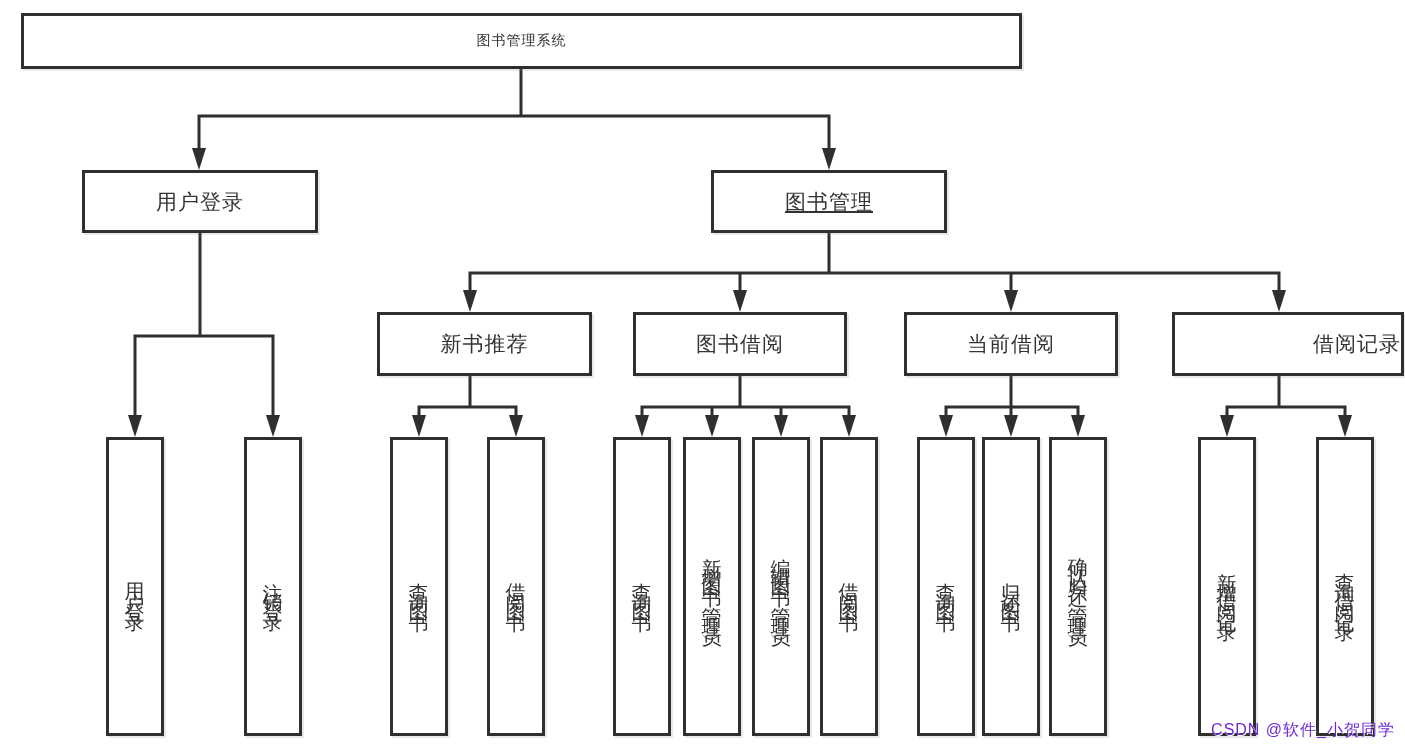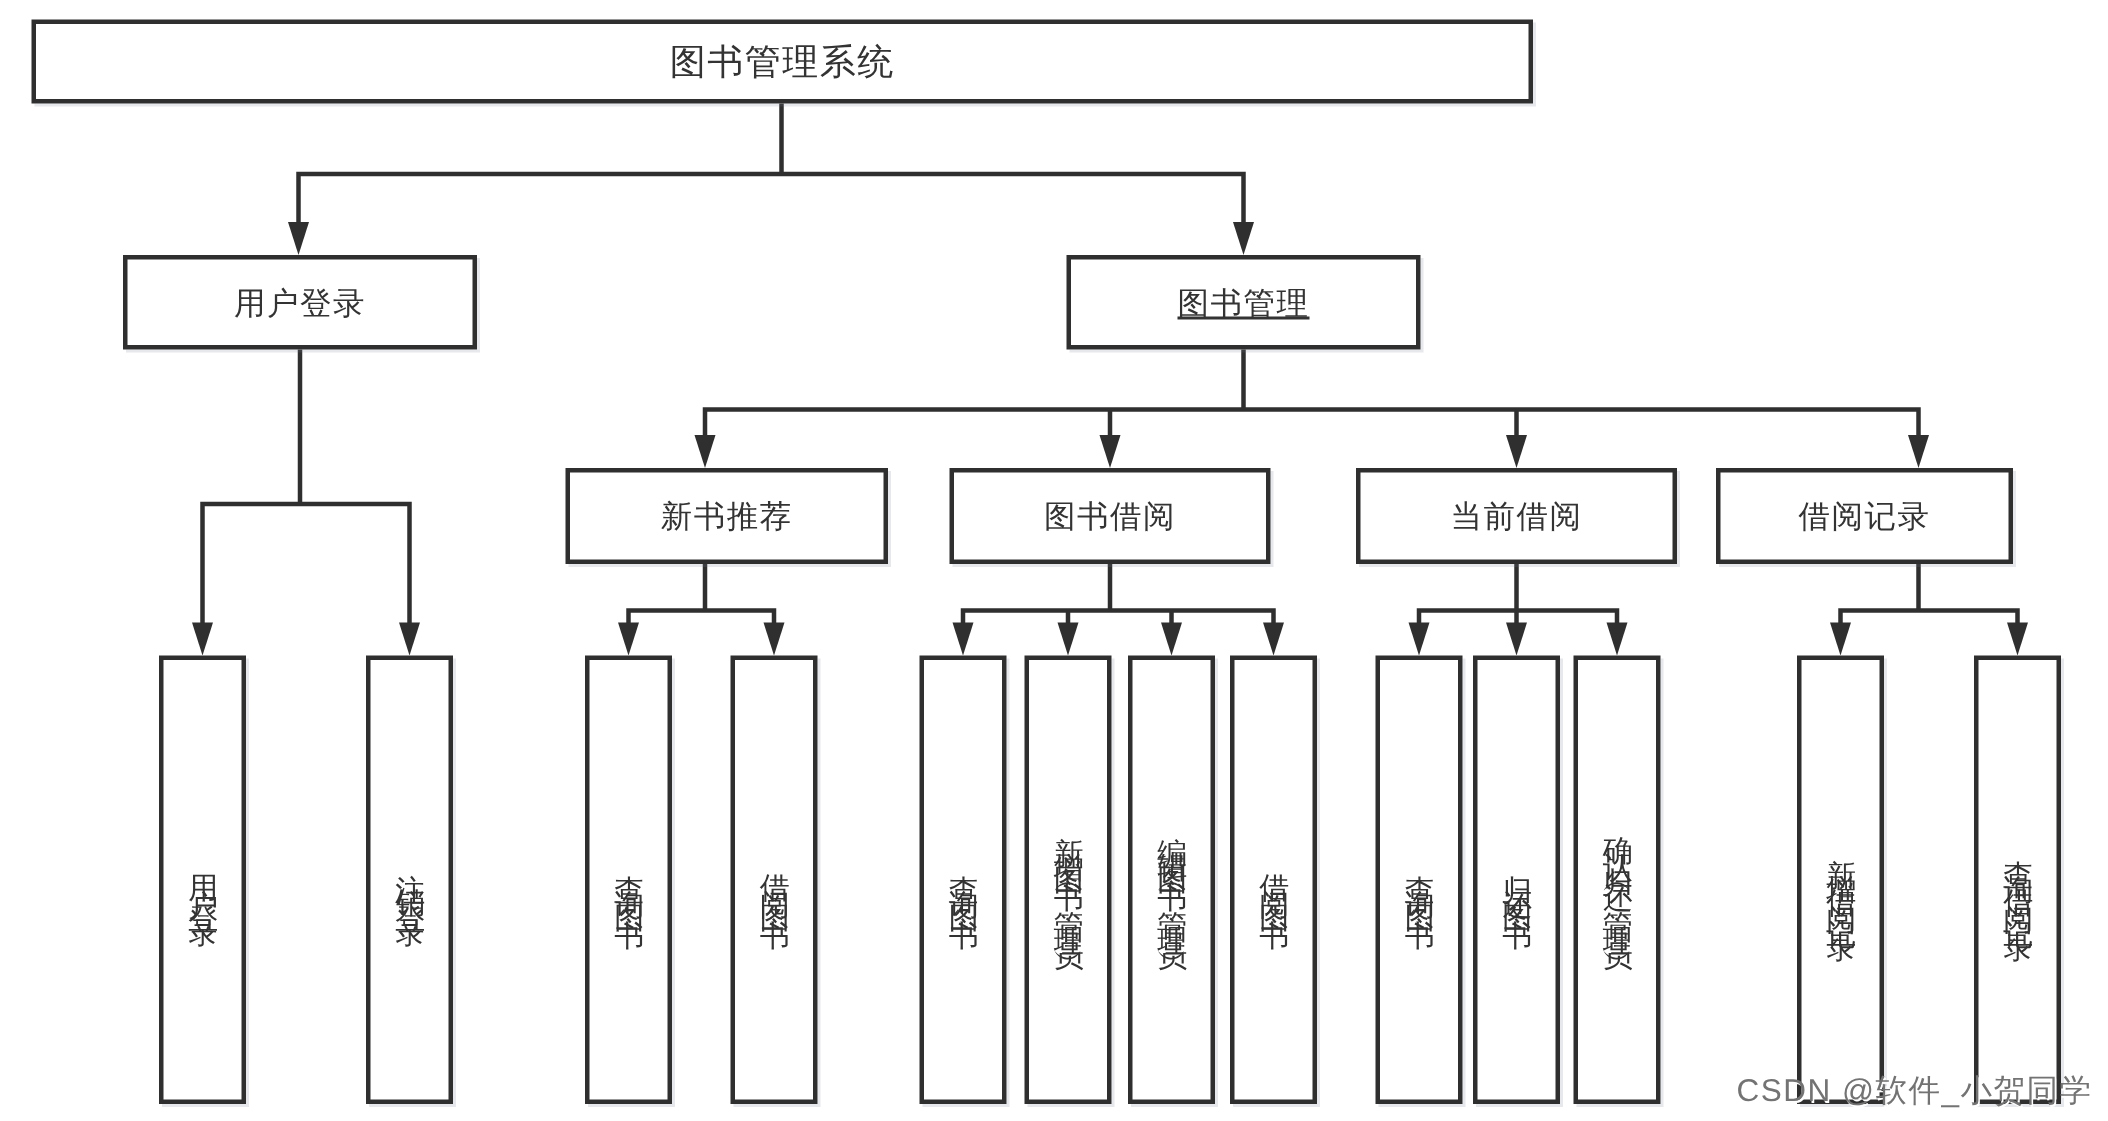--- a/index.html
+++ b/index.html
@@ -32,27 +32,27 @@
     justify-content: center;
     box-shadow: 2px 2px 0 rgba(120,130,150,0.18);
   }
   .box .lbl {
     font-size: 21px;
     letter-spacing: 1px;
     color: #333333;
     white-space: nowrap;
   }
   .b-root  { left:21px;   top:13px;  width:1001px; height:56px; }
-  .b-root .lbl { font-size: 24px; }
+  .b-root .lbl { font-size: 14px; }
   .b-user  { left:82px;   top:170px; width:236px;  height:63px; }
   .b-mgmt  { left:711px;  top:170px; width:236px;  height:63px;text-decoration:underline; }
   .b-l3-1  { left:363px;  top:312px; width:215px;  height:64px;margin-left:14px; }
   .b-l3-2  { left:633px;  top:312px; width:214px;  height:64px; }
   .b-l3-3  { left:904px;  top:312px; width:214px;  height:64px; }
-  .b-l3-4  { left:1144px; top:312px; width:198px;  height:64px; }
+  .b-l3-4  { left:1172px; top:312px; width:232px;  height:64px;justify-content:flex-end; }
   .leaf    { top:437px; width:58px; height:299px; }
   .leaf .lbl {
     writing-mode: vertical-rl;
     text-orientation: mixed;
     font-size: 20px;
     letter-spacing: 10px;
     line-height: 1;
     white-space: nowrap;
   }
   .lf1  { left:106px; }
@@ -65,22 +65,22 @@
   .lf8  { left:820px; }
   .lf9  { left:917px; }
   .lf10 { left:982px; }
   .lf11 { left:1049px; }
   .lf12 { left:1198px; }
   .lf13 { left:1316px; }
   .watermark {
     position: absolute;
     right: 10px;
     bottom: 6px;
-    font-size: 21px;
-    color: #737373;
+    font-size: 16px;
+    color: #6d28d9;
     letter-spacing: 1px;
     white-space: nowrap;
     text-shadow: 1px 1px 0 #ffffff;
   }
 </style>
 </head>
 <body>
 
 <div class="canvas">
 

